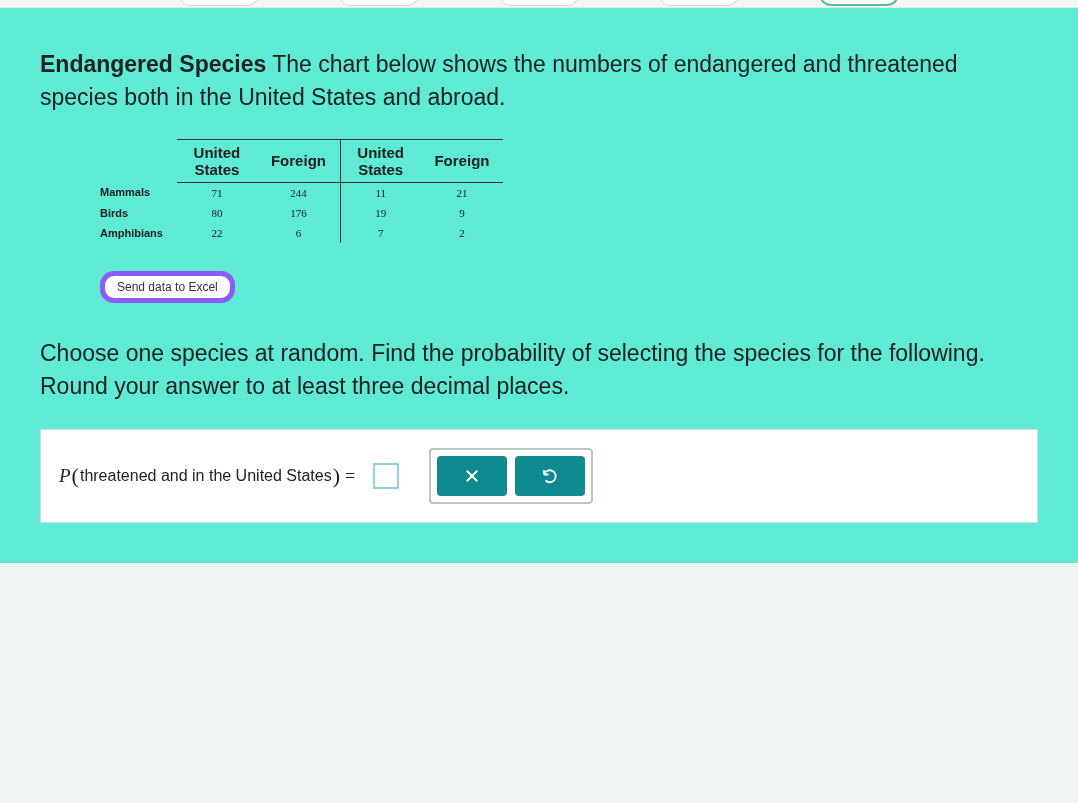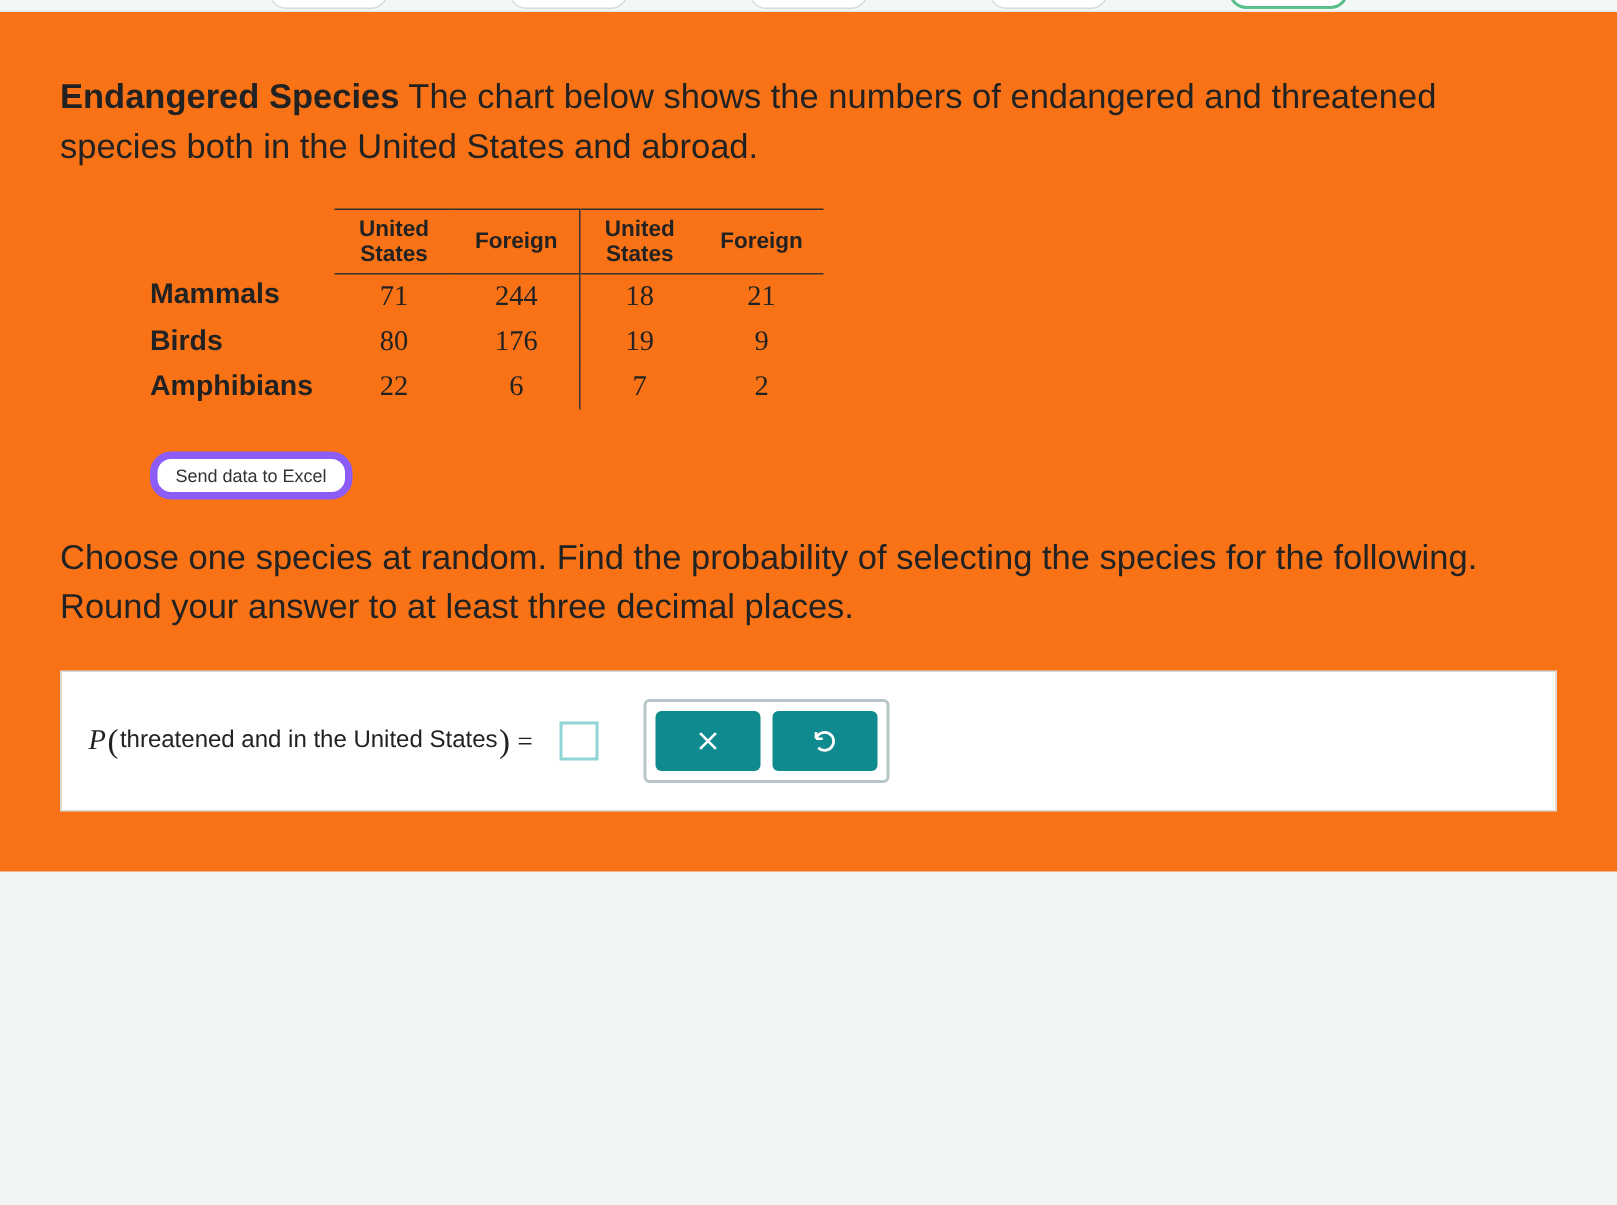--- a/index.html
+++ b/index.html
@@ -5,21 +5,21 @@
   * { box-sizing: border-box; }
   body {
     margin: 0;
     padding: 0;
     font-family: Verdana, Geneva, sans-serif;
     background: #f0f4f5;
     color: #222;
   }
   .page {
     width: 1078px;
-    background: #f97316;
+    background: #5eead4;
     margin: 0 auto;
     padding: 20px 40px 40px 40px;
     position: relative;
   }
   .top-hint {
     height: 8px;
     margin: -20px -40px 10px -40px;
     background: #f4f7f8;
     border-bottom: 1px solid #e5e9ea;
     position: relative;
@@ -71,39 +71,39 @@
     font-weight: 700;
     padding-left: 0;
   }
   .group-header th {
     font-weight: 700;
     padding-bottom: 6px;
   }
   .gborder-top { border-top: 1px solid #333; margin-top: 20px; }
   .gborder-bot { border-bottom: 1px solid #333; }
   .vdiv { border-left: 1px solid #333; }
-  table.dtable td { font-family: "Times New Roman", serif; font-size: 19px; }
+  table.dtable td { font-family: "Times New Roman", serif; font-size: 11px; }
   table.dtable td.rowlabel, table.dtable th { font-family: Verdana, Geneva, sans-serif; }
 
   .excel-btn {
     display: inline-block;
     margin: 14px 0 0 60px;
     padding: 4px 12px;
     font-size: 12px;
     border: 5px solid #8b5cf6;
     border-radius: 14px;
     background: #fff;
     color: #333;
     cursor: pointer;
   }
 
   .question {
     font-size: 23px;
     line-height: 1.45;
-    margin: 22px 0 26px 0;
+    margin: 34px 0 26px 0;
   }
 
   .progress-row {
     background: #eef3f4;
     border: 1px solid #d9e1e2;
     padding: 12px 18px;
     display: flex;
     align-items: center;
     gap: 14px;
     font-size: 14px;
@@ -207,21 +207,21 @@
         <th></th>
         <th class="gborder-top gborder-bot" style="width:80px">United States</th>
         <th class="gborder-top gborder-bot" style="width:80px">Foreign</th>
         <th class="gborder-top gborder-bot vdiv" style="width:80px">United States</th>
         <th class="gborder-top gborder-bot" style="width:80px">Foreign</th>
       </tr>
       <tr>
         <td class="rowlabel">Mammals</td>
         <td>71</td>
         <td>244</td>
-        <td class="vdiv">18</td>
+        <td class="vdiv">11</td>
         <td>21</td>
       </tr>
       <tr>
         <td class="rowlabel">Birds</td>
         <td>80</td>
         <td>176</td>
         <td class="vdiv">19</td>
         <td>9</td>
       </tr>
       <tr>

